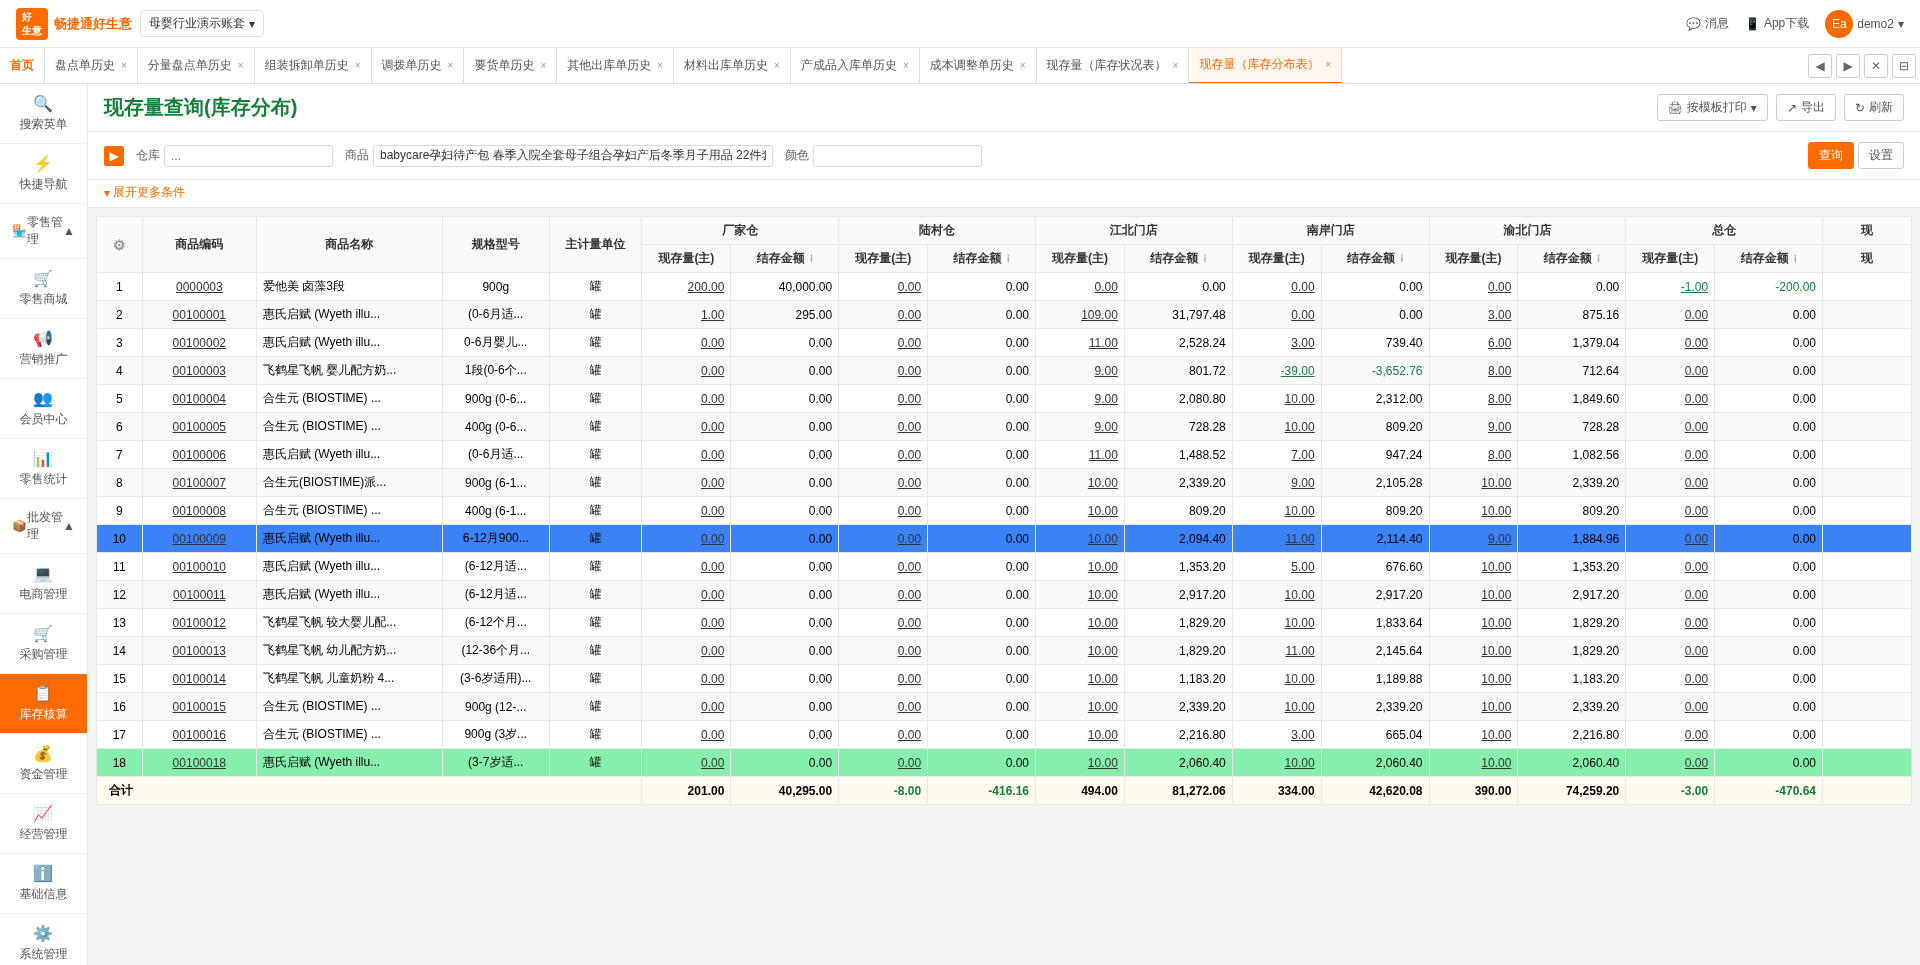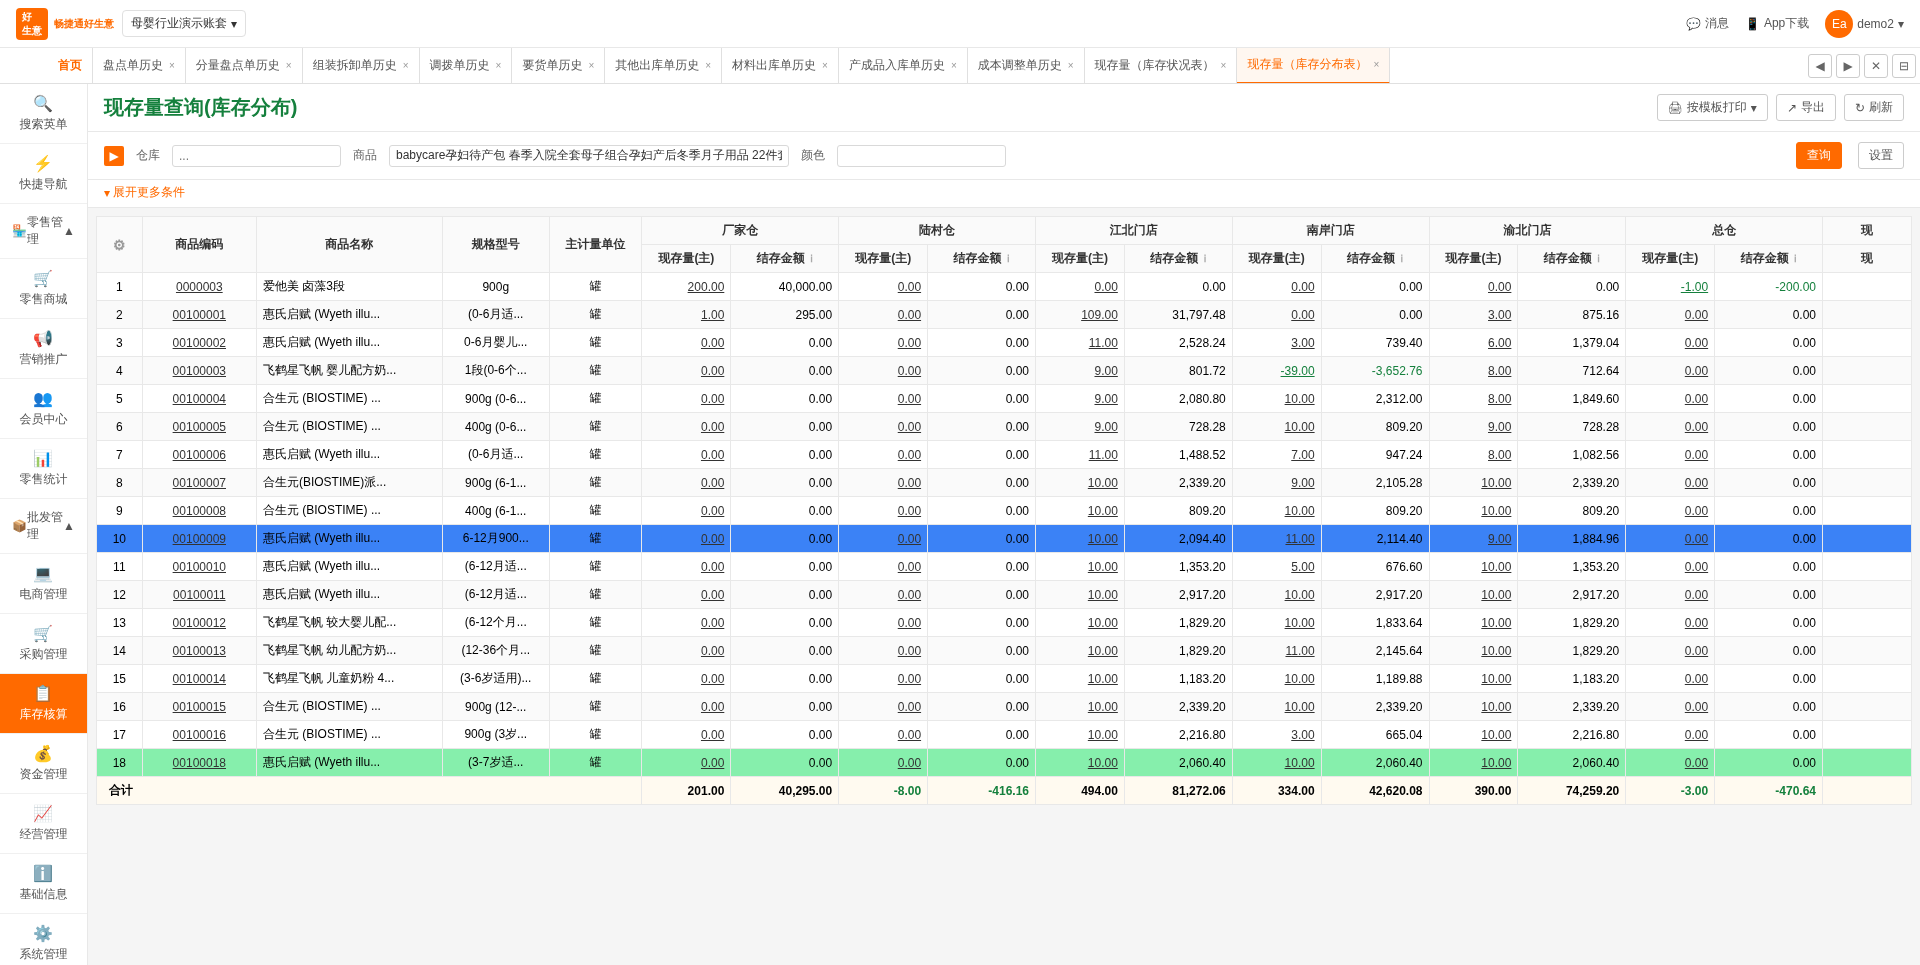--- a/index.html
+++ b/index.html
@@ -14,39 +14,39 @@
       justify-content: space-between;
       padding: 0 16px;
       border-bottom: 1px solid #e8e8e8;
       position: fixed;
       top: 0; left: 0; right: 0;
       z-index: 100;
     }
     .top-bar-left { display: flex; align-items: center; gap: 8px; }
     .logo-area { display: flex; align-items: center; gap: 6px; }
     .logo-icon { width: 32px; height: 32px; background: #ff6a00; border-radius: 4px; display: flex; align-items: center; justify-content: center; color: #fff; font-size: 10px; font-weight: bold; }
-    .logo-text { color: #ff6a00; font-size: 10px; font-weight: bold; }
+    .logo-text { color: #ff6a00; font-size: 13px; font-weight: bold; }
     .system-selector { display: flex; align-items: center; gap: 4px; color: #333; cursor: pointer; padding: 4px 8px; border: 1px solid #e0e0e0; border-radius: 4px; background: #fff; }
     .top-bar-right { display: flex; align-items: center; gap: 16px; }
     .top-action { display: flex; align-items: center; gap: 4px; color: #555; cursor: pointer; }
     .user-avatar { width: 28px; height: 28px; border-radius: 50%; background: #ff6a00; display: flex; align-items: center; justify-content: center; color: #fff; font-size: 12px; }
 
     
     .tab-bar {
       position: fixed;
       top: 48px; left: 0; right: 0;
       height: 36px;
       background: #fff;
       border-bottom: 1px solid #e0e0e0;
       display: flex;
       align-items: center;
       overflow: hidden;
       z-index: 99;
     }
-    .tab-bar-inner { display: flex; align-items: center; flex: 1; overflow: hidden; padding-left: 48px; }
+    .tab-bar-inner { display: flex; align-items: center; flex: 1; overflow: hidden; }
     .tab-item {
       height: 36px;
       display: flex;
       align-items: center;
       padding: 0 10px;
       gap: 4px;
       white-space: nowrap;
       border-right: 1px solid #e0e0e0;
       cursor: pointer;
       color: #555;
@@ -126,21 +126,21 @@
     
     .filter-area {
       background: #fff;
       padding: 10px 16px;
       display: flex;
       align-items: center;
       gap: 12px;
       border-bottom: 1px solid #e8e8e8;
       flex-wrap: wrap;
     }
-    .filter-item { display: flex; align-items: center; gap: 12px; }
+    .filter-item { display: flex; align-items: center; gap: 4px; }
     .filter-label { color: #666; white-space: nowrap; }
     .filter-input {
       border: 1px solid #d9d9d9;
       border-radius: 3px;
       padding: 3px 6px;
       color: #333;
       min-width: 80px;
     }
     .filter-input-wide { min-width: 400px; }
     .expand-btn { color: #ff6a00; cursor: pointer; display: flex; align-items: center; gap: 3px; font-size: 12px; }
@@ -378,21 +378,21 @@
       <input class="filter-input" type="text" placeholder="..." style="">
     </div>
     <div class="filter-item">
       <span class="filter-label">商品</span>
       <input class="filter-input filter-input-wide" type="text" id="product-input" value="babycare孕妇待产包 春季入院全套母子组合孕妇产后冬季月子用品 22件套 ..." style="">
     </div>
     <div class="filter-item">
       <span class="filter-label">颜色</span>
       <input class="filter-input" style="min-width: 120px;" type="text">
     </div>
-    <div style="margin-left:auto; display:flex; gap:16px; align-items:center;">
+    <div style="margin-left:auto; display:flex; gap:4px; align-items:center;">
       <button class="action-btn btn-orange">
         <span>查询</span>
       </button>
       <button class="action-btn">
         <span>设置</span>
       </button>
     </div>
   </div>
   <div style="background:#fff; padding:4px 16px 6px; border-bottom:1px solid #e8e8e8; display:flex; align-items:center;">
     <span class="expand-btn">

